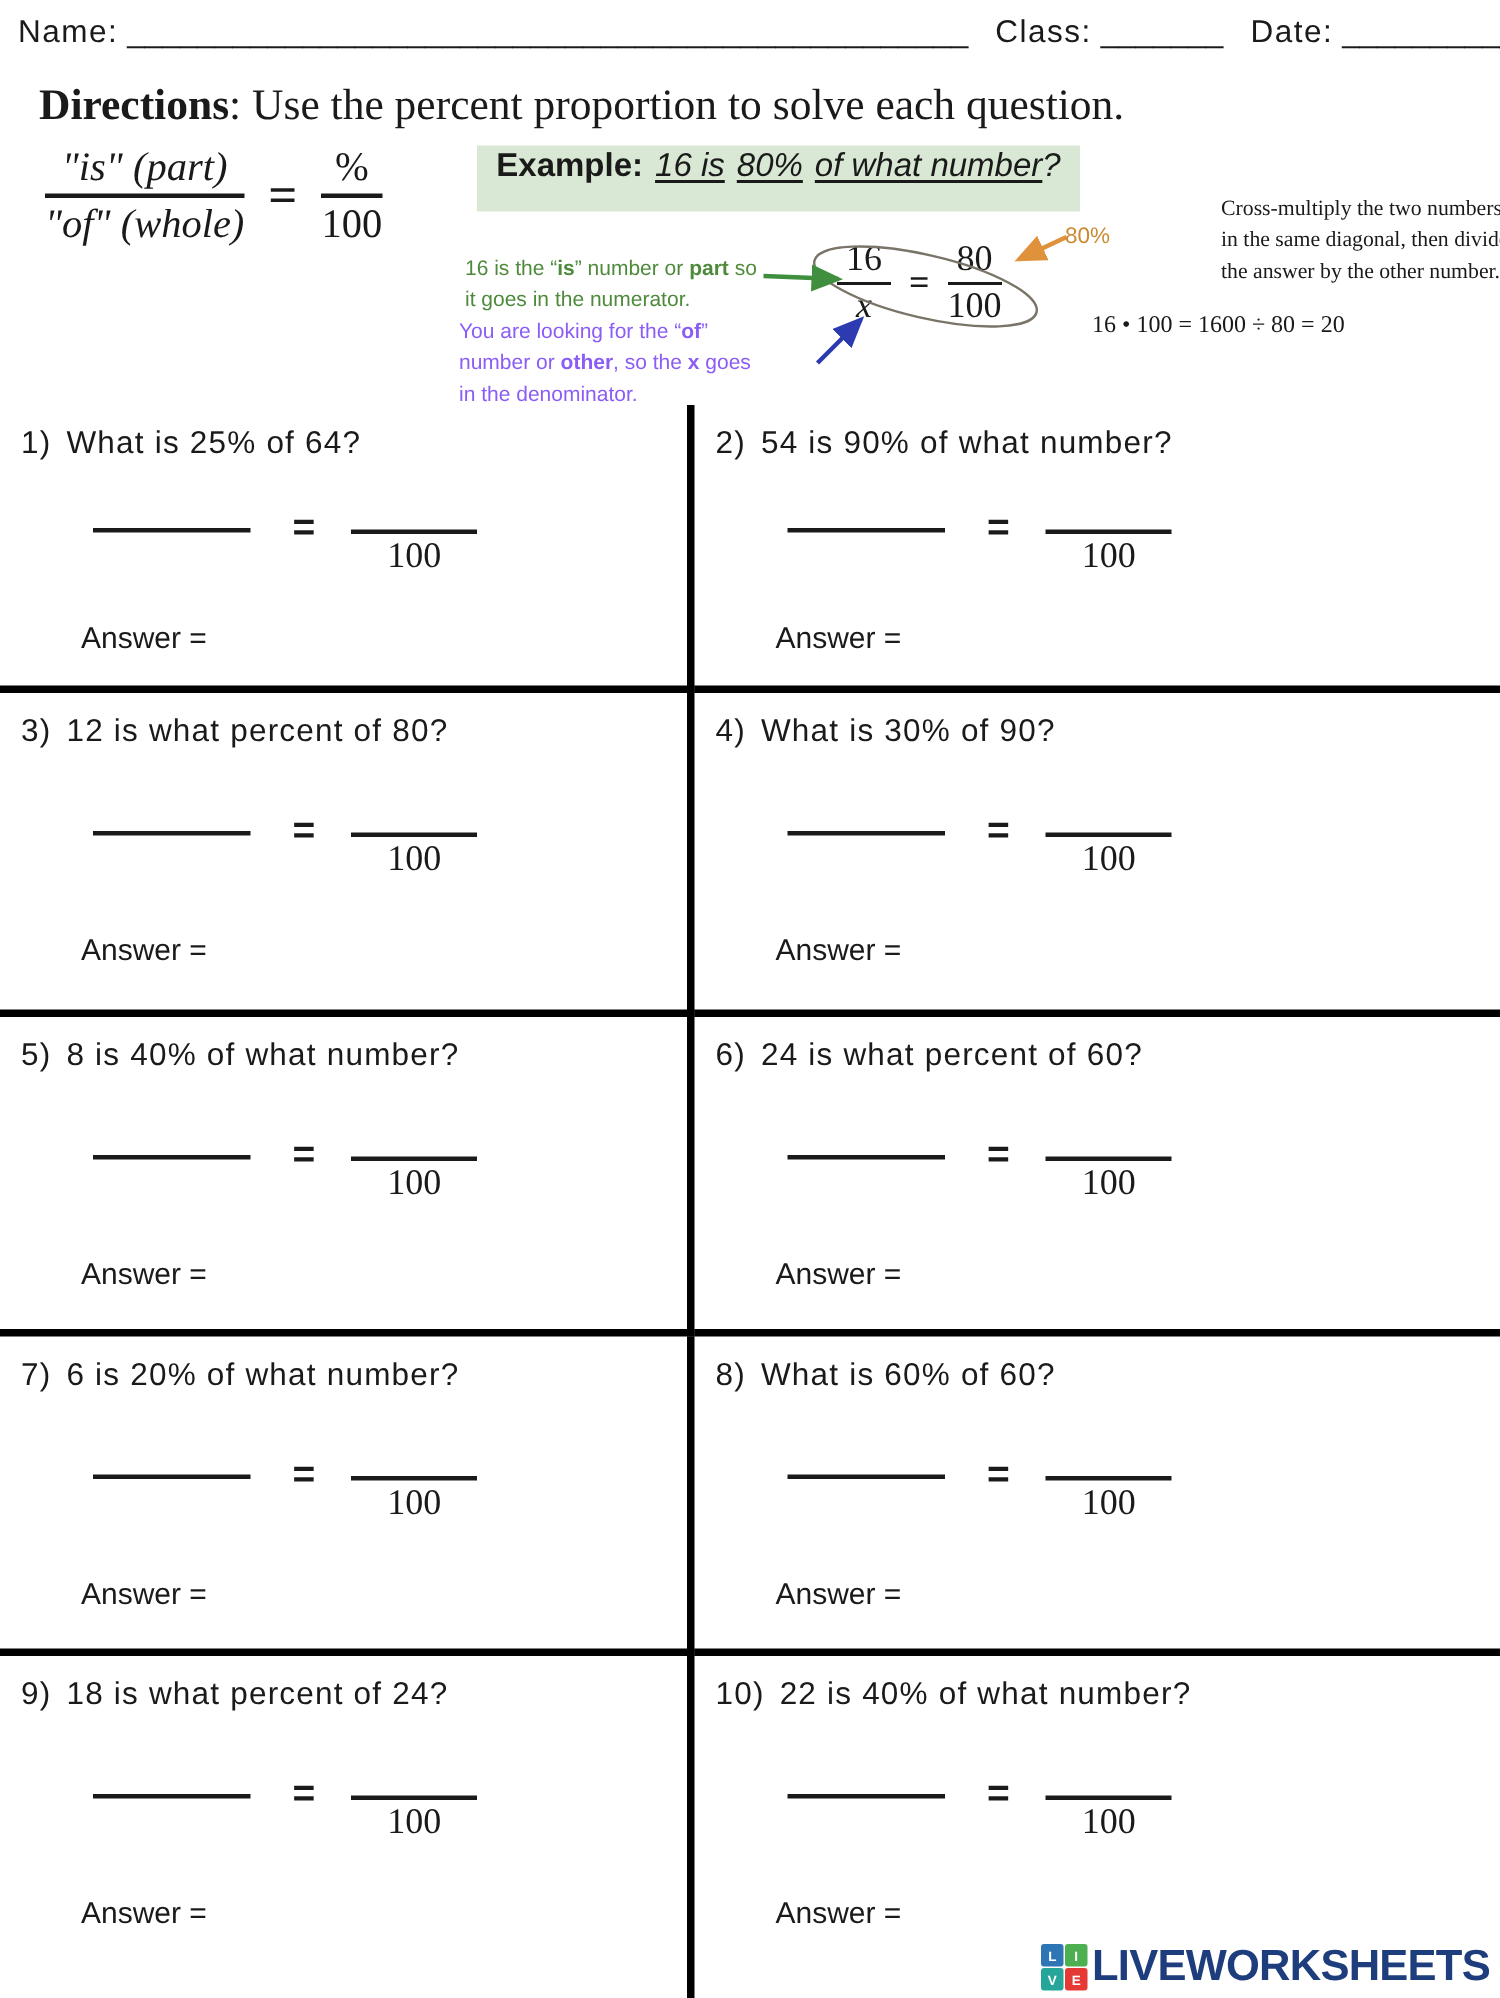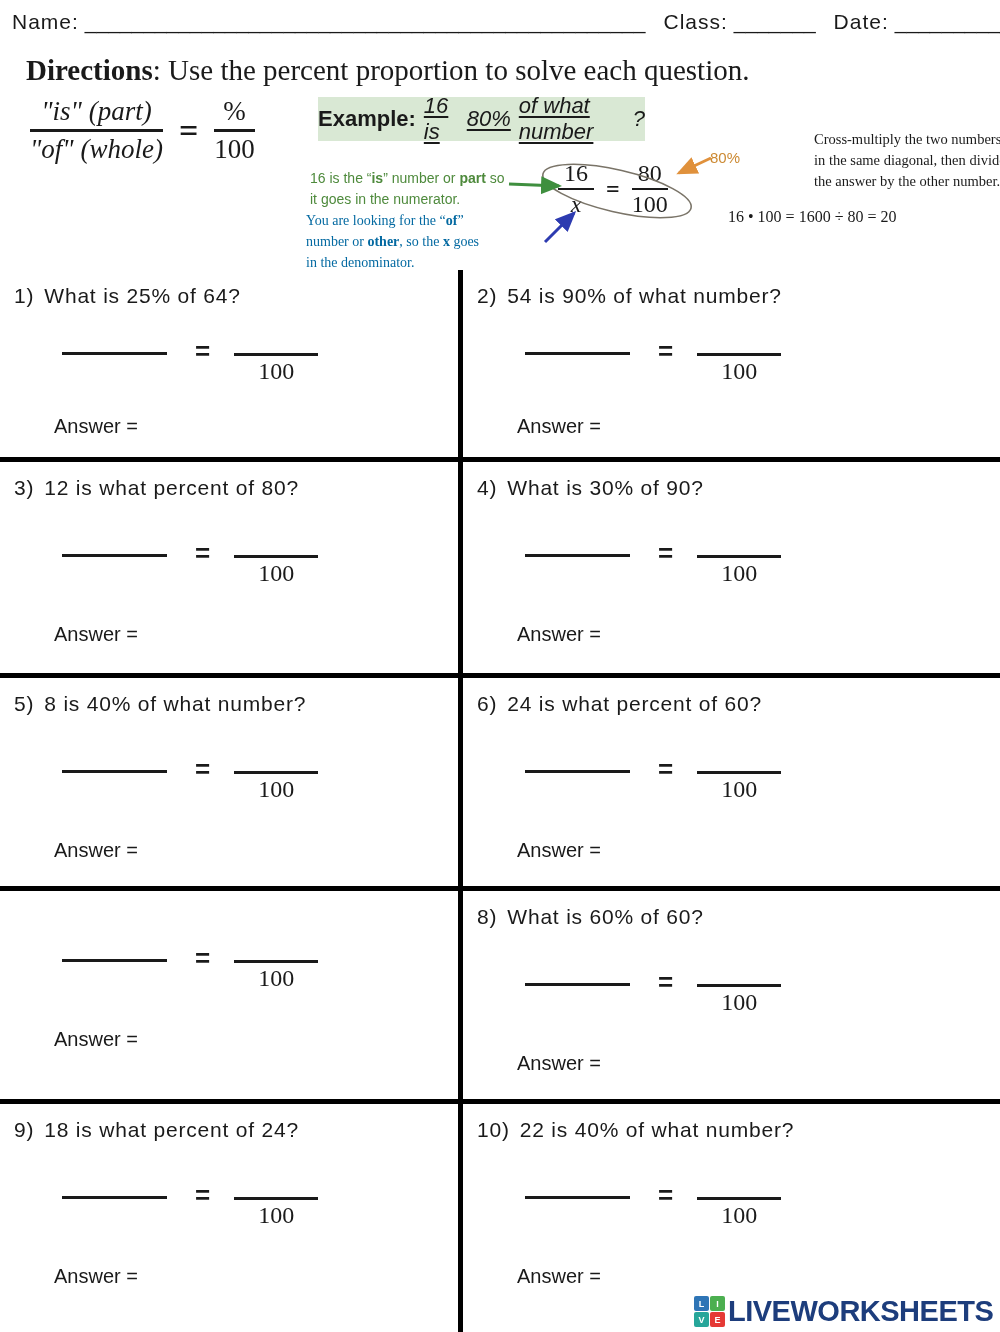--- a/index.html
+++ b/index.html
@@ -17,31 +17,31 @@
   .directions { position:absolute; top:54px; left:26px; font-family:"Liberation Serif", serif; font-size:29px; }
   .directions .dtitle { font-weight:bold;text-align:right; }
   
   .formula { position:absolute; top:96px; left:30px; display:flex; align-items:center;
              font-family:"Liberation Serif", serif; font-style:italic; font-size:27px; }
   .frac { display:flex; flex-direction:column; align-items:center; }
   .frac .bar { height:3px; background:#1a1a1a; width:100%; margin:2px 0; }
   .formula .feq { font-size:34px; font-weight:bold; margin:0 16px; font-style:normal; }
   .formula .pfr { font-style:normal; }
   
-  .exbox { position:absolute; top:97px; left:318px; width:327px; height:44px;
-           background:#d9e8d4; display:flex; align-items:center; justify-content:center;
+  .exbox { position:absolute; top:97px; left:318px; width:402px; height:44px;
+           background:#d9e8d4; display:flex; align-items:flex-start; justify-content:center;
            font-size:22px; }
   .exbox .exlabel { font-weight:bold; margin-right:8px; }
   .exbox .useg { font-style:italic; text-decoration:underline; text-decoration-thickness:2px;
                  text-underline-offset:3px; margin-right:8px; }
   .exbox .qm { font-style:italic; margin-left:-8px; }
   
   .note { position:absolute; font-size:14px; line-height:1.5; font-weight:500; }
   .note-green { top:168px; left:310px; width:260px; color:#4e8a3c; }
-  .note-blue  { top:210px; left:306px; width:260px; color:#0369a1;font-family:Liberation Serif, serif; }
+  .note-blue  { top:210px; left:306px; width:260px; color:#8b5cf6; }
   .note b { font-weight:bold; }
   
   .exfrac { position:absolute; top:160px; left:558px; display:flex; align-items:center;
             font-family:"Liberation Serif", serif; font-size:24px; }
   .exfrac .frac { min-width:36px; }
   .exfrac .frac .bar { height:2px; margin:1px 0; }
   .exfrac .eeq { margin:0 12px; font-weight:bold; }
   .exfrac .it { font-style:italic; }
   .annot-svg { position:absolute; top:136px; left:495px; pointer-events:none; }
   .pct-label { position:absolute; top:149px; left:710px; color:#cc8a33; font-size:15px; font-weight:500; }
@@ -254,20 +254,23 @@
         <div class="pfrac">
           <div class="pden">100</div>
         </div>
       </div>
       <div class="answer-row">
         <span>Answer =</span>
       </div>
     </div>
 
     <div class="cell c1 hb rx">
+      <div class="q">
+        <span class="qnum">7)</span><span>6 is 20% of what number?</span>
+      </div>
       <div class="prop">
         <div class="blank"></div>
         <div class="peq">=</div>
         <div class="pfrac">
           <div class="pden">100</div>
         </div>
       </div>
       <div class="answer-row">
         <span>Answer =</span>
       </div>

